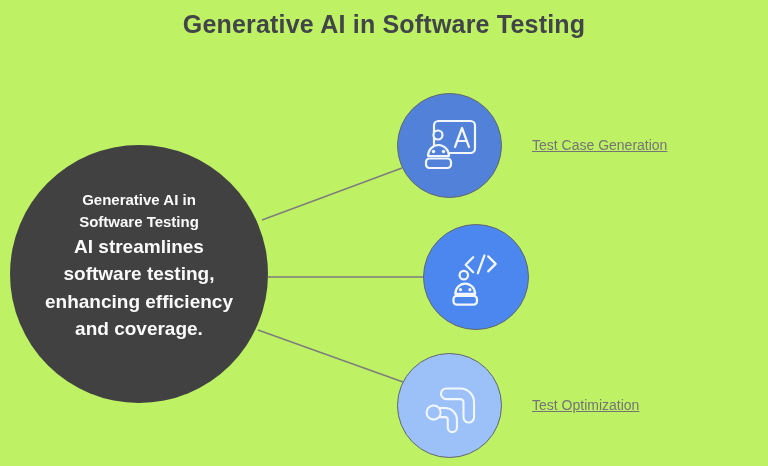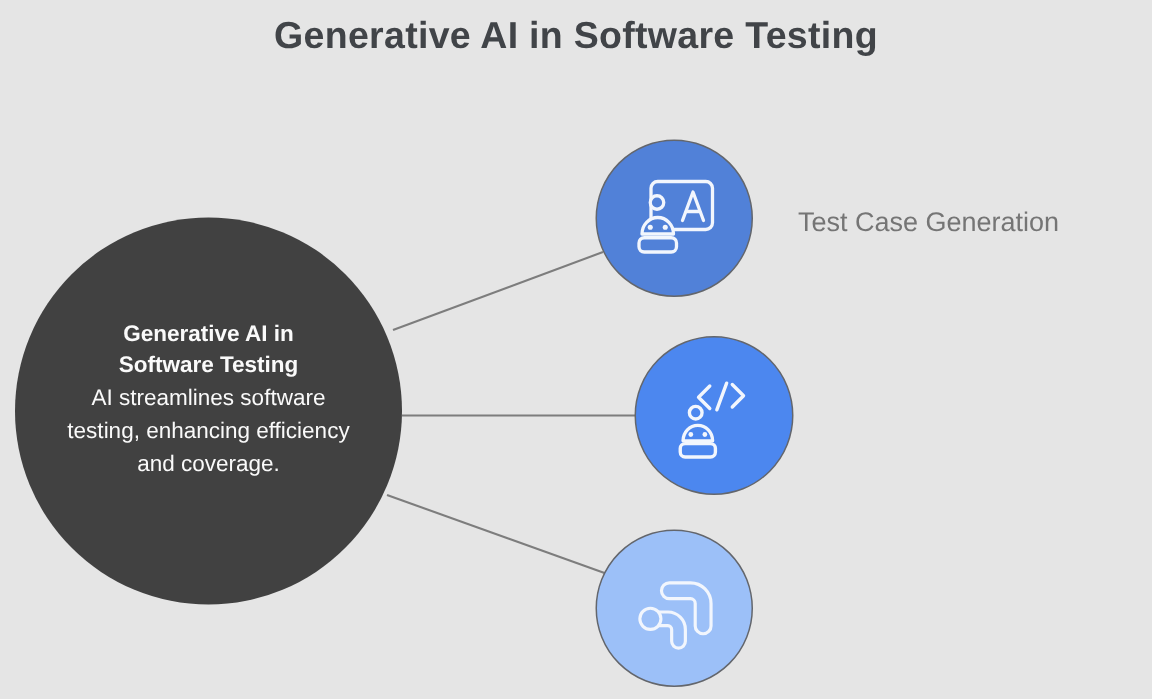--- a/index.html
+++ b/index.html
@@ -5,21 +5,21 @@
   html, body {
     margin: 0;
     padding: 0;
     background: #ffffff;
     font-family: "Liberation Sans", sans-serif;
   }
   .stage {
     position: relative;
     width: 768px;
     height: 466px;
-    background: #e5e5e5;
+    background: #bef264;
     overflow: hidden;
   }
   .title {
     position: absolute;
     top: 10px;
     left: 0;
     width: 100%;
     margin: 0;
     text-align: center;
     font-size: 25px;
@@ -50,41 +50,43 @@
     padding-bottom: 16px;
     box-sizing: border-box;
   }
   .center-heading {
     font-weight: 700;
     font-size: 15px;
     line-height: 1.45;
     width: 142px;
   }
   .center-desc {
-    font-size: 15px;
+    font-size: 19px;
     line-height: 1.45;
     width: 192px;
+    font-weight: bold;
   }
   .bubble {
     position: absolute;
     border-radius: 50%;
     border: 1.5px solid #63666c;
     box-sizing: border-box;
     display: flex;
     align-items: center;
     justify-content: center;
   }
   .bubble.n1 { left: 397px; top: 93px;  width: 105px; height: 105px; }
   .bubble.n2 { left: 423px; top: 224px; width: 106px; height: 106px; }
   .bubble.n3 { left: 397px; top: 353px; width: 105px; height: 105px; }
   .node-label {
     position: absolute;
     color: #757575;
-    font-size: 18px;
+    font-size: 14px;
     line-height: 1.38;
+    text-decoration: underline;
   }
   .label1 { left: 532px; top: 136px; }
   .label2 { left: 537px; top: 253px; width: 220px; }
   .label3 { left: 532px; top: 396px; }
   
   .icon-outer  { stroke: #f2f6fd; fill: none; stroke-linecap: round; stroke-linejoin: round; }
   .icon-inner  { stroke: var(--bg, #9cc0f8); fill: none; stroke-linecap: round; stroke-linejoin: round; }
   .icon-fillbg { fill: var(--bg, #5181d8); stroke: #f2f6fd; stroke-linejoin: round; }
   .icon-dot    { fill: #f2f6fd; stroke: none; }
 </style>
@@ -135,14 +137,15 @@
 
   <div class="bubble n3" style="background: rgb(156, 192, 248); --bg: #9cc0f8;">
     <svg width="60" height="60" viewBox="0 0 64 64">
       <path class="icon-outer" d="M 28,19 H 43 a 9,9 0 0 1 9,9 v 16" stroke-width="13.5"></path>
       <path class="icon-inner" d="M 28,19 H 43 a 9,9 0 0 1 9,9 v 16" stroke-width="9"></path>
       <path class="icon-outer" d="M 20,39 h 7 a 7.5,7.5 0 0 1 7.5,7.5 v 8.5" stroke-width="12"></path>
       <path class="icon-inner" d="M 20,39 h 7 a 7.5,7.5 0 0 1 7.5,7.5 v 8.5" stroke-width="7.5"></path>
       <circle class="icon-fillbg" cx="14.5" cy="39" r="7.5" stroke-width="2.2"></circle>
     </svg>
   </div>
+  <div class="node-label label3">Test Optimization</div>
 
 </div>
 
 </body></html>

